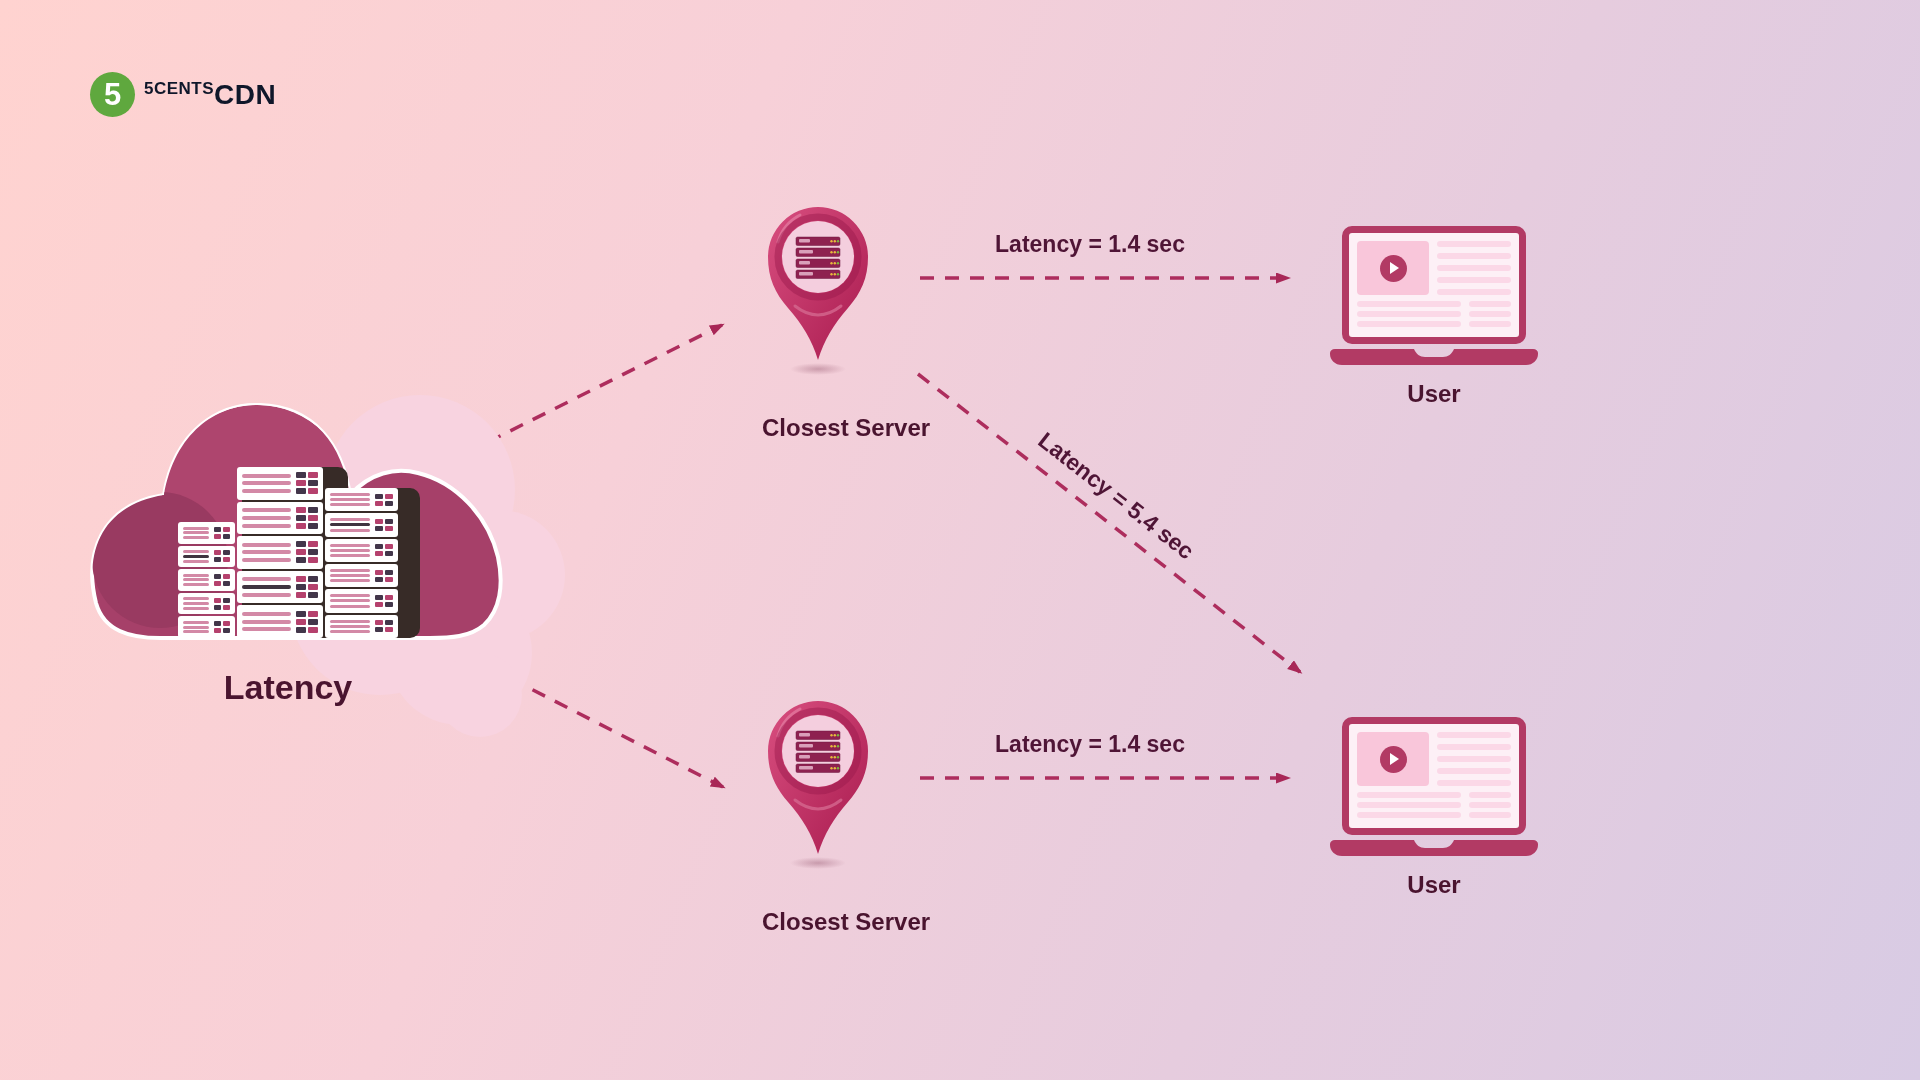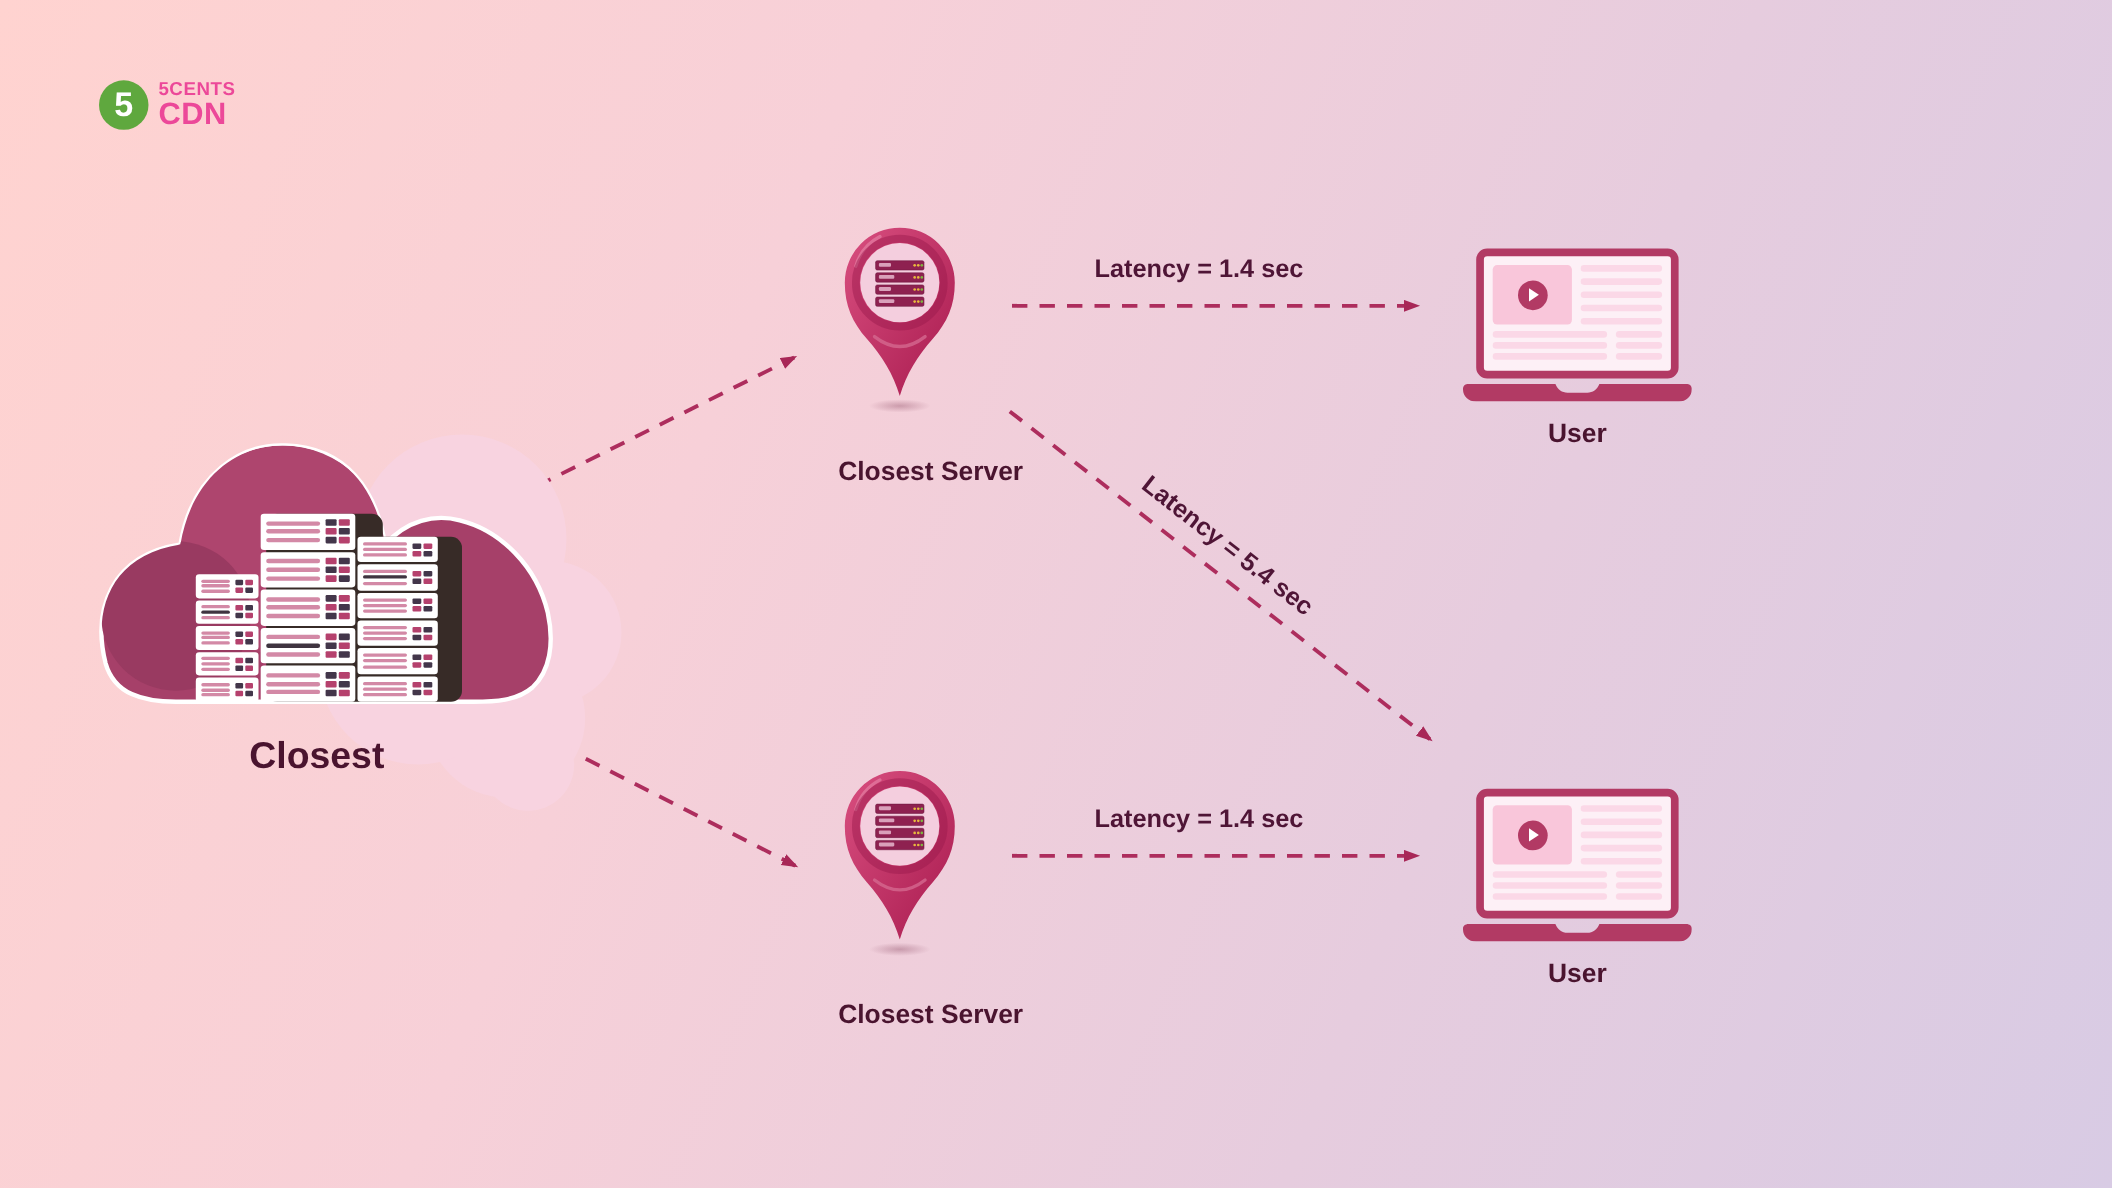--- a/index.html
+++ b/index.html
@@ -6,21 +6,21 @@
   body{
     width:1920px;height:1080px;overflow:hidden;position:relative;
     font-family:"Liberation Sans", sans-serif;
     background:linear-gradient(112deg,#ffd3d0 0%,#f7d0d8 34%,#e6ccde 68%,#d8cbe4 100%);
   }
   .abs{position:absolute;}
   
   .logo{left:90px;top:72px;display:flex;align-items:center;gap:9px;}
   .logo-badge{width:45px;height:45px;border-radius:50%;background:#5fa83e;color:#fff;
     display:flex;align-items:center;justify-content:center;font-size:31px;font-weight:800;}
-  .logo-text{display:flex;flex-direction:column;color:#ec4899;line-height:1;}
+  .logo-text{display:flex;flex-direction:row;color:#0f172a;line-height:1;}
   .logo-top{font-size:17px;font-weight:800;letter-spacing:.5px;}
   .logo-bottom{font-size:28px;font-weight:800;margin-top:1px;letter-spacing:.5px;}
   
   .node-label{font-weight:700;color:#4a142f;text-align:center;}
   .latency-label{font-weight:600;color:#4f1536;font-size:23px;text-align:center;white-space:nowrap;}
   
   .cloud-wrap{left:80px;top:385px;width:500px;height:360px;}
   .cloud-svg{position:absolute;left:0;top:0;}
   .slab{position:absolute;background:#372b27;border-radius:10px;}
   .stack{position:absolute;display:flex;flex-direction:column;gap:2px;}
@@ -361,21 +361,21 @@
         </div>
         <div class="sq-grid" style="grid-template-columns: repeat(2, 8px);">
           <div class="sq" style="width: 8px; height: 5px; background: rgb(181, 65, 109);"></div>
           <div class="sq" style="width: 8px; height: 5px; background: rgb(67, 54, 74);"></div>
           <div class="sq" style="width: 8px; height: 5px; background: rgb(67, 54, 74);"></div>
           <div class="sq" style="width: 8px; height: 5px; background: rgb(181, 65, 109);"></div>
         </div>
       </div>
     </div>
 </div>
-<div class="abs node-label" style="left:188px;top:668px;width:200px;font-size:34px;">Closest</div>
+<div class="abs node-label" style="left:188px;top:668px;width:200px;font-size:34px;">Latency</div>
 
 <div class="abs pin-wrap" style="left:762px;top:200px;">
   <svg width="112" height="178">
       <use href="#pin-symbol"></use>
     </svg>
   <div class="node-label">Closest Server</div>
 </div>
 
 <div class="abs pin-wrap" style="left:762px;top:694px;">
   <svg width="112" height="178">

